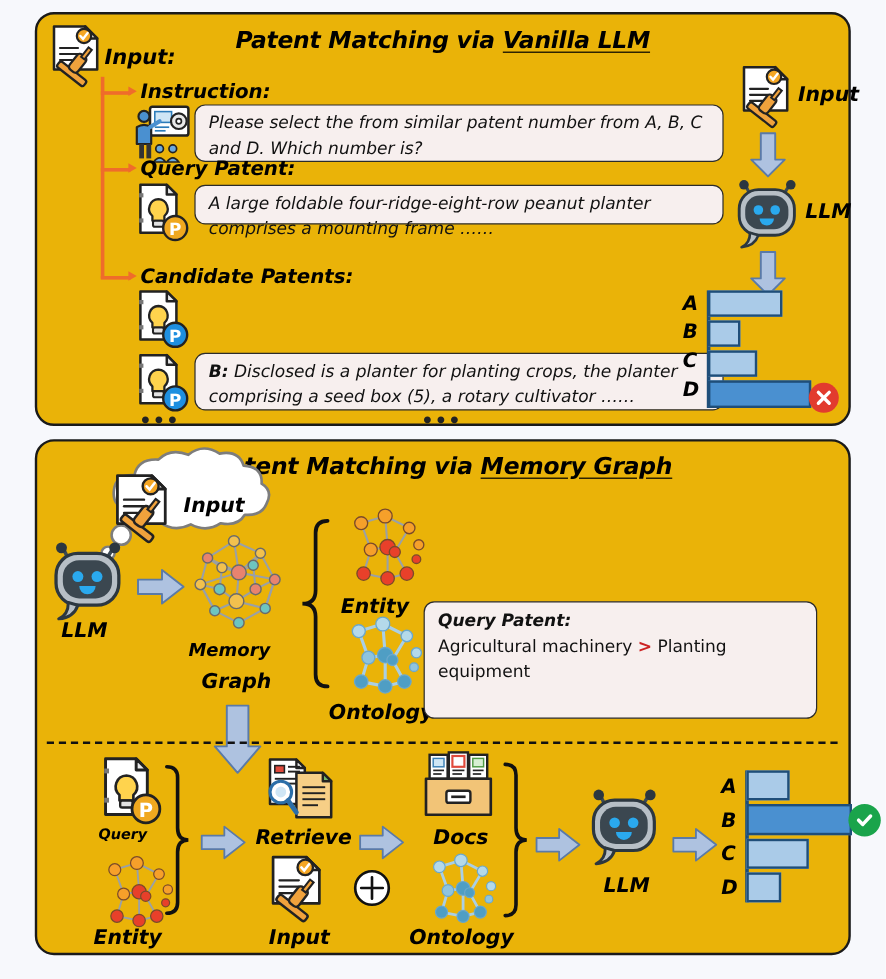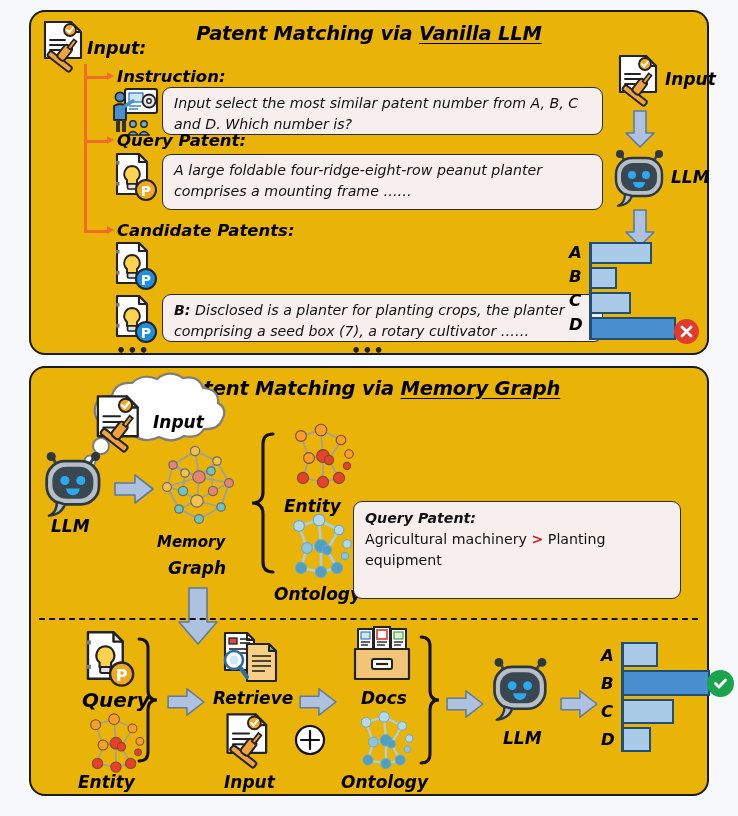--- a/index.html
+++ b/index.html
@@ -152,41 +152,41 @@
           <rect x="11" y="34" width="4" height="12" fill="#333"></rect>
         <g fill="#6aa8dd" stroke="#222" stroke-width="1.4">
           <circle cx="22" cy="38" r="3.2"></circle>
             <path d="M17 49 q5 -7 10 0 z"></path>
           <circle cx="33" cy="38" r="3.2"></circle>
             <path d="M28 49 q5 -7 10 0 z"></path>
         </g>
       </svg>
     </div>
 
-    <div class="txtbox" style="left:131px;top:75px;width:441px;height:48px;">Input select the most similar patent number from A, B, C and D. Which number is?</div>
+    <div class="txtbox" style="left:131px;top:75px;width:441px;height:48px;">Please select the from similar patent number from A, B, C and D. Which number is?</div>
 
     <div class="lbl" style="left:86px;top:119px;font-size:16.5px;">Query Patent:</div>
 
     <div class="ic" style="left:82px;top:140px;">
       <svg width="46" height="50" viewBox="0 0 46 50">
         <path d="M4 2 h22 l8 8 v32 h-30 z" fill="#fff" stroke="#222" stroke-width="2.1" stroke-linejoin="round"></path>
         <path d="M26 2 v8 h8 z" fill="#e9e9e9" stroke="#222" stroke-width="2.1" stroke-linejoin="round"></path>
         <g fill="#777">
             <rect x="3" y="9" width="3.5" height="3.5"></rect>
             <rect x="3" y="30" width="3.5" height="3.5"></rect>
             <rect x="31" y="30" width="3.5" height="3.5"></rect>
           </g>
         <path d="M19 14 a8 8 0 0 1 5 14 v4 h-10 v-4 a8 8 0 0 1 5 -14 z" fill="#ffd34d" stroke="#222" stroke-width="1.9" stroke-linejoin="round"></path>
         <rect x="14.5" y="32" width="9" height="5" rx="1.5" fill="#e2e2e2" stroke="#222" stroke-width="1.7"></rect>
         <circle cx="33" cy="38" r="10" fill="#f0a81f" stroke="#222" stroke-width="2"></circle>
         <text x="33" y="44" font-family="DejaVu Sans, sans-serif" font-size="14" font-weight="bold" fill="#fff" text-anchor="middle">P</text>
       </svg>
     </div>
 
-    <div class="txtbox" style="left:131px;top:142px;width:441px;height:56px;">A large foldable four-ridge-eight-row peanut planter comprises a mounting frame ……</div>
+    <div class="txtbox" style="left:131px;top:142px;width:441px;height:33px;">A large foldable four-ridge-eight-row peanut planter comprises a mounting frame ……</div>
 
     <div class="lbl" style="left:86px;top:209px;font-size:16.5px;">Candidate Patents:</div>
 
     <div class="ic" style="left:82px;top:229px;">
       <svg width="46" height="50" viewBox="0 0 46 50">
         <path d="M4 2 h22 l8 8 v32 h-30 z" fill="#fff" stroke="#222" stroke-width="2.1" stroke-linejoin="round"></path>
         <path d="M26 2 v8 h8 z" fill="#e9e9e9" stroke="#222" stroke-width="2.1" stroke-linejoin="round"></path>
         <g fill="#777">
             <rect x="3" y="9" width="3.5" height="3.5"></rect>
             <rect x="3" y="30" width="3.5" height="3.5"></rect>
@@ -207,21 +207,21 @@
             <rect x="3" y="9" width="3.5" height="3.5"></rect>
             <rect x="3" y="30" width="3.5" height="3.5"></rect>
             <rect x="31" y="30" width="3.5" height="3.5"></rect>
           </g>
         <path d="M19 14 a8 8 0 0 1 5 14 v4 h-10 v-4 a8 8 0 0 1 5 -14 z" fill="#ffd34d" stroke="#222" stroke-width="1.9" stroke-linejoin="round"></path>
         <rect x="14.5" y="32" width="9" height="5" rx="1.5" fill="#e2e2e2" stroke="#222" stroke-width="1.7"></rect>
         <circle cx="33" cy="38" r="10" fill="#1e8fe0" stroke="#222" stroke-width="2"></circle>
         <text x="33" y="44" font-family="DejaVu Sans, sans-serif" font-size="14" font-weight="bold" fill="#fff" text-anchor="middle">P</text>
       </svg>
     </div>
-    <div class="txtbox" style="left:131px;top:282px;width:441px;height:48px;"><b>B:</b><span> Disclosed is a planter for planting crops, the planter comprising a seed box (7), a rotary cultivator ……</span></div>
+    <div class="txtbox" style="left:131px;top:282px;width:441px;height:48px;"><b>B:</b><span> Disclosed is a planter for planting crops, the planter comprising a seed box (5), a rotary cultivator ……</span></div>
 
     <div class="ellip" style="left:85px;top:329px;">•••</div>
     <div class="ellip" style="left:320px;top:329px;">•••</div>
 
     <div class="ic" style="left:583px;top:40px;">
       <svg width="52" height="56" viewBox="0 0 52 56">
         <path d="M6 4 h26 l10 10 v26 h-36 z" fill="#fff" stroke="#222" stroke-width="2.1" stroke-linejoin="round"></path>
         <path d="M32 4 v10 h10 z" fill="#e9e9e9" stroke="#222" stroke-width="2.1" stroke-linejoin="round"></path>
         <circle cx="31" cy="12" r="6" fill="#f5a623" stroke="#222" stroke-width="1.8"></circle>
         <path d="M28 12 l2.2 2.4 L34 9.5" fill="none" stroke="#fff" stroke-width="2" stroke-linecap="round"></path>
@@ -441,21 +441,21 @@
             <rect x="3" y="9" width="3.5" height="3.5"></rect>
             <rect x="3" y="30" width="3.5" height="3.5"></rect>
             <rect x="31" y="30" width="3.5" height="3.5"></rect>
           </g>
         <path d="M19 14 a8 8 0 0 1 5 14 v4 h-10 v-4 a8 8 0 0 1 5 -14 z" fill="#ffd34d" stroke="#222" stroke-width="1.9" stroke-linejoin="round"></path>
         <rect x="14.5" y="32" width="9" height="5" rx="1.5" fill="#e2e2e2" stroke="#222" stroke-width="1.7"></rect>
         <circle cx="33" cy="38" r="10" fill="#f0a81f" stroke="#222" stroke-width="2"></circle>
         <text x="33" y="44" font-family="DejaVu Sans, sans-serif" font-size="14" font-weight="bold" fill="#fff" text-anchor="middle">P</text>
       </svg>
     </div>
-    <div class="lbl" style="left:51px;top:320px;font-size:20px;">Query</div>
+    <div class="lbl" style="left:51px;top:320px;font-size:12px;">Query</div>
 
     <div class="ic" style="left:48px;top:342px;">
       <svg width="72" height="70" viewBox="0 0 78 76">
         <g stroke="#9aa0a6" stroke-width="1.7" fill="none">
           <path d="M18 16 L38 10 L58 20 M18 16 L26 38 M38 10 L40 36 M58 20 L46 40 M26 38 L40 36 L46 40 M26 38 L20 58 M46 40 L56 58 M20 58 L40 62 L56 58 M40 36 L40 62"></path>
         </g>
         <g stroke="#7a4a2a" stroke-width="1.1">
           <circle cx="18" cy="16" r="5.4" fill="#f6a02a"></circle>
           <circle cx="38" cy="10" r="5.8" fill="#f6a02a"></circle>
           <circle cx="58" cy="20" r="4.8" fill="#f6a02a"></circle>

